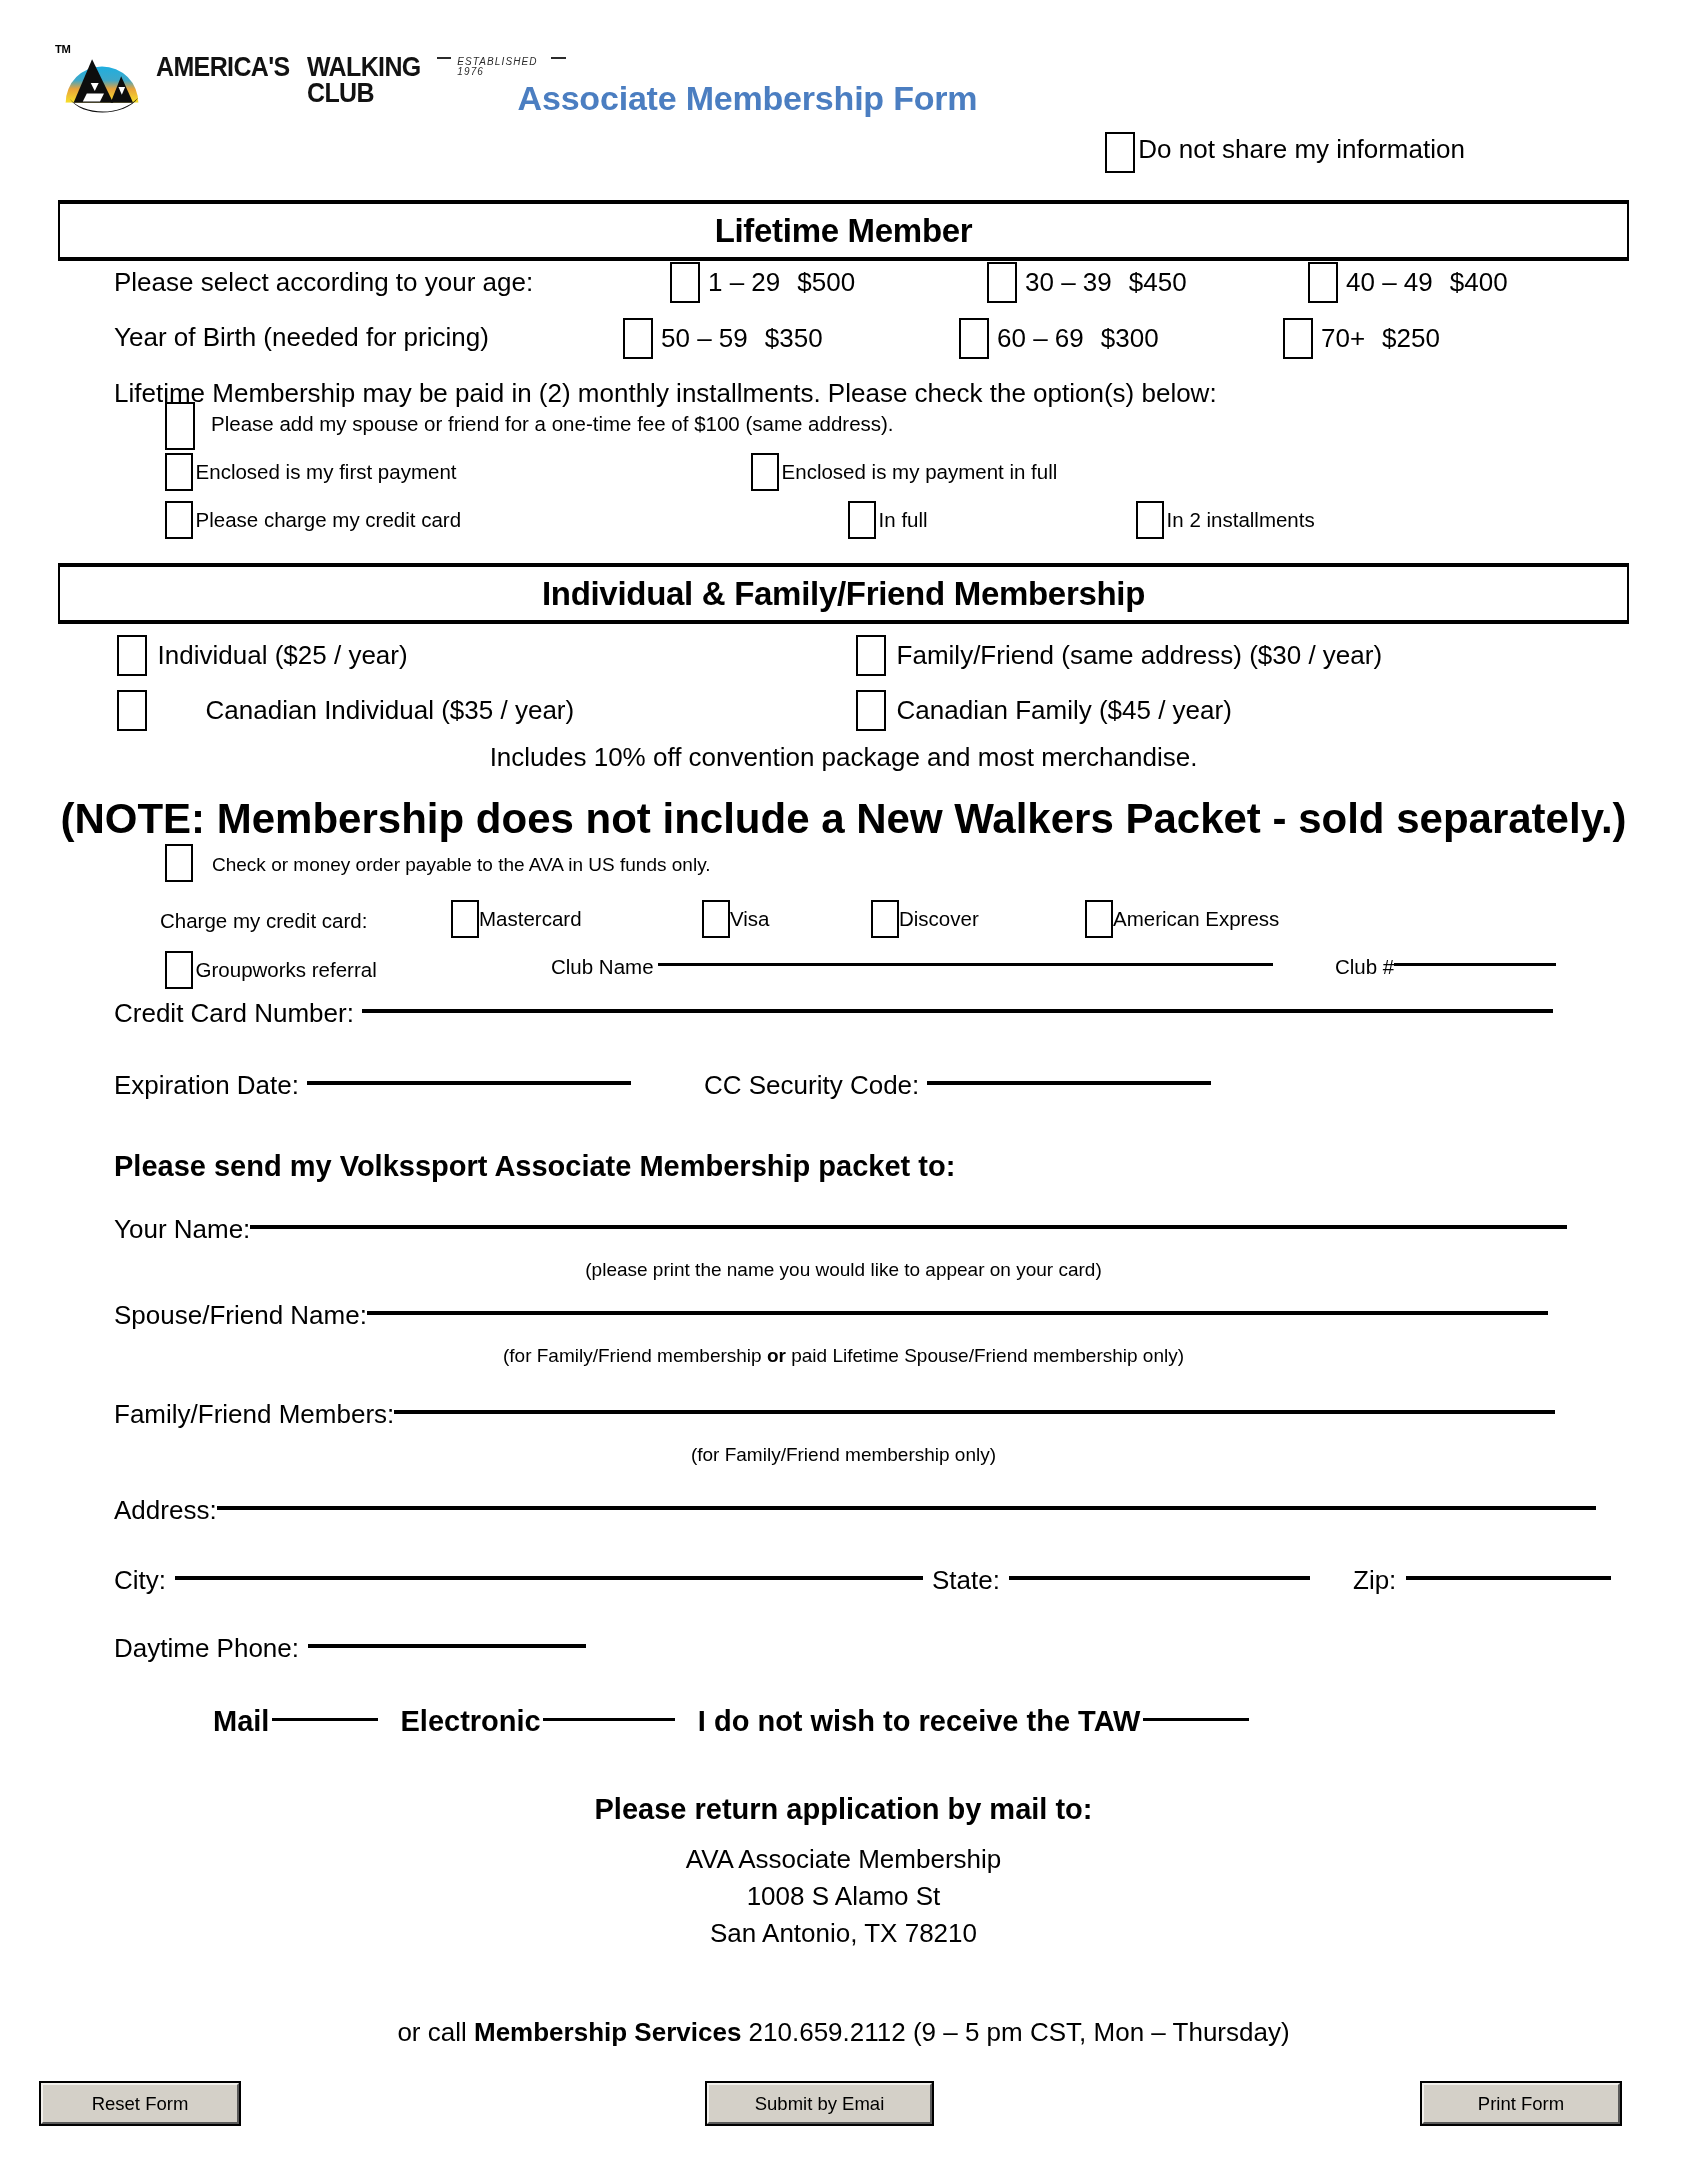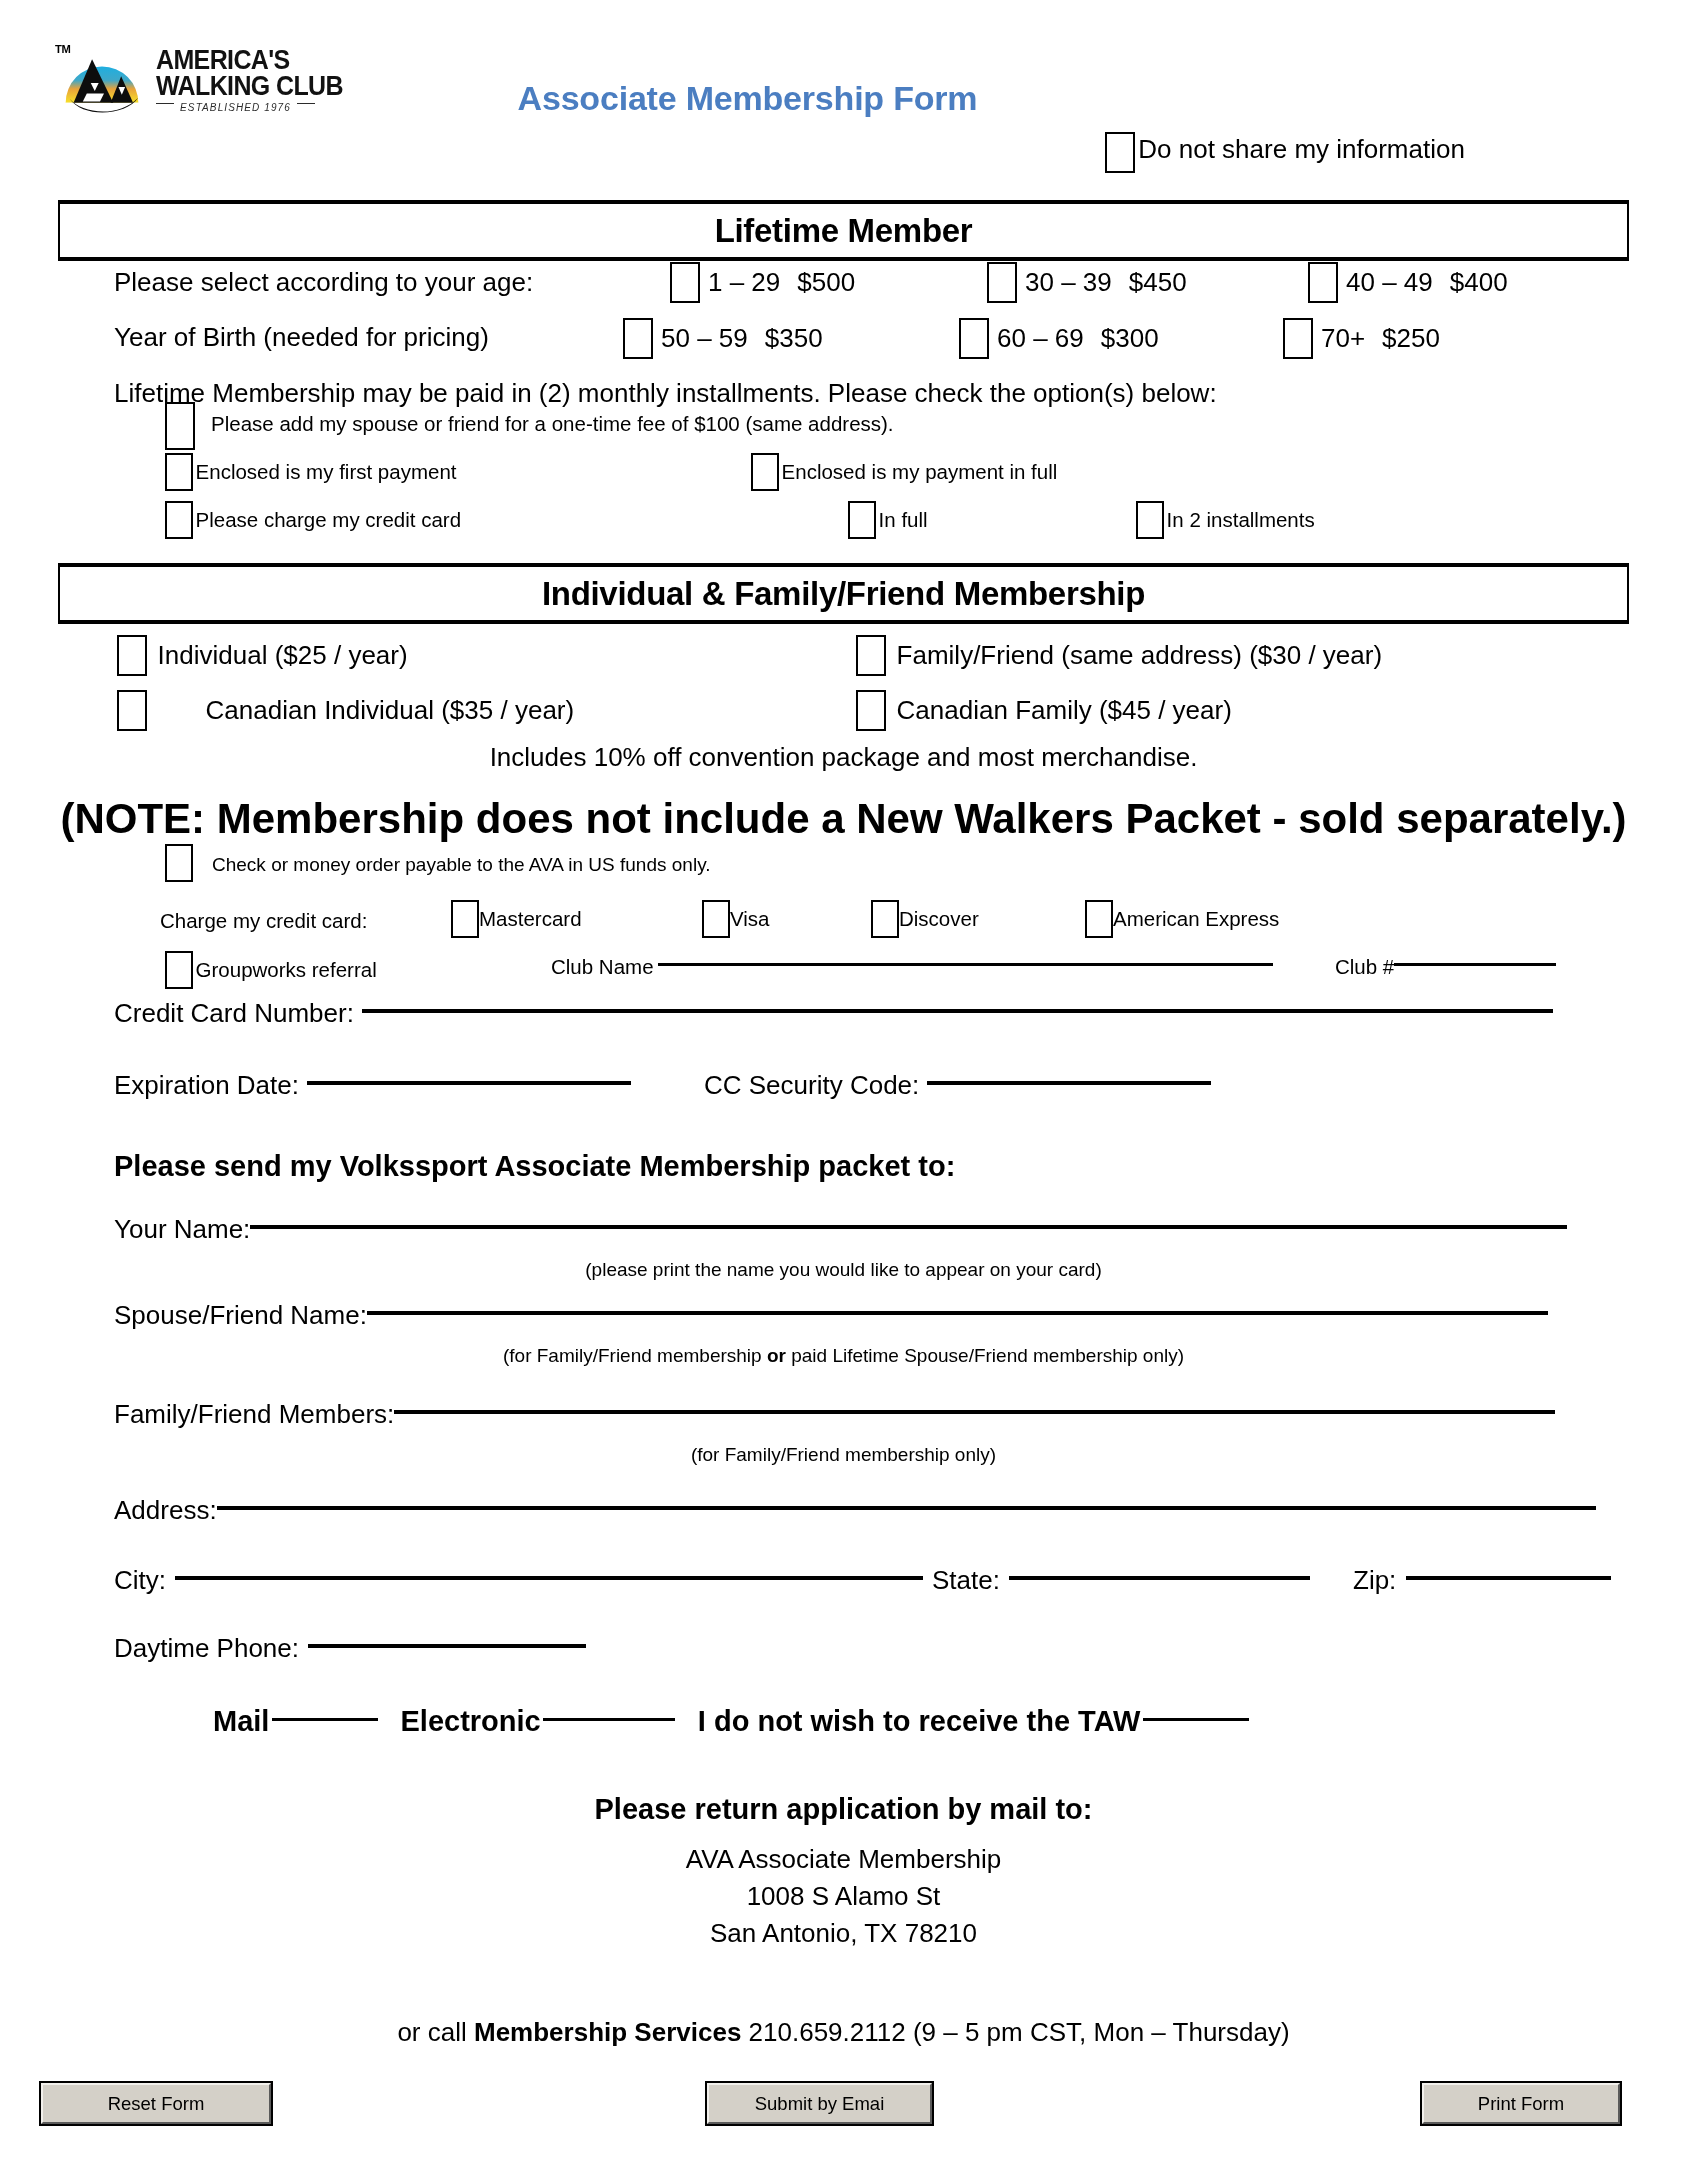--- a/index.html
+++ b/index.html
@@ -31,21 +31,21 @@
   }
   .logo-mark {
     position: relative;
     width: 78px; height: 74px;
     flex: 0 0 auto;
   }
   .tm {
     position: absolute; left: -8px; top: 1.3px;
     font-size: 11.2px; font-weight: bold; letter-spacing: -0.3px;
   }
-  .logo-text { display: flex; flex-direction: column; line-height: 0.92; }
+  .logo-text { display: flex; flex-direction: row; line-height: 0.92; }
   .logo-l1, .logo-l2 {
     font-family: "Liberation Sans", sans-serif;
     font-weight: bold;
     font-size: 28.4px;
     letter-spacing: -0.7px;
     transform: scaleX(0.88);
     transform-origin: left center;
     color: #121212;
   }
   .logo-l3 {
@@ -415,21 +415,21 @@
     <span class="t">1008 S Alamo St</span>
   </div>
   <div class="center" style="top:1920px;">
     <span class="t">San Antonio, TX 78210</span>
   </div>
 
   <div class="center" style="top:2019px;">
     <span class="t">or call </span><span class="t b">Membership Services</span><span class="t"> 210.659.2112 (9 – 5 pm CST, Mon – Thursday)</span>
   </div>
 
-  <div class="btn" style="left:41px; top:2083px; width:230px;">
+  <div class="btn" style="left:41px; top:2083px; width:198px;">
     <span>Reset Form</span>
   </div>
   <div class="btn" style="left:707px; top:2083px; width:225px;">
     <span>Submit by Emai</span>
   </div>
   <div class="btn" style="left:1422px; top:2083px; width:198px;">
     <span>Print Form</span>
   </div>
 
 </div>

